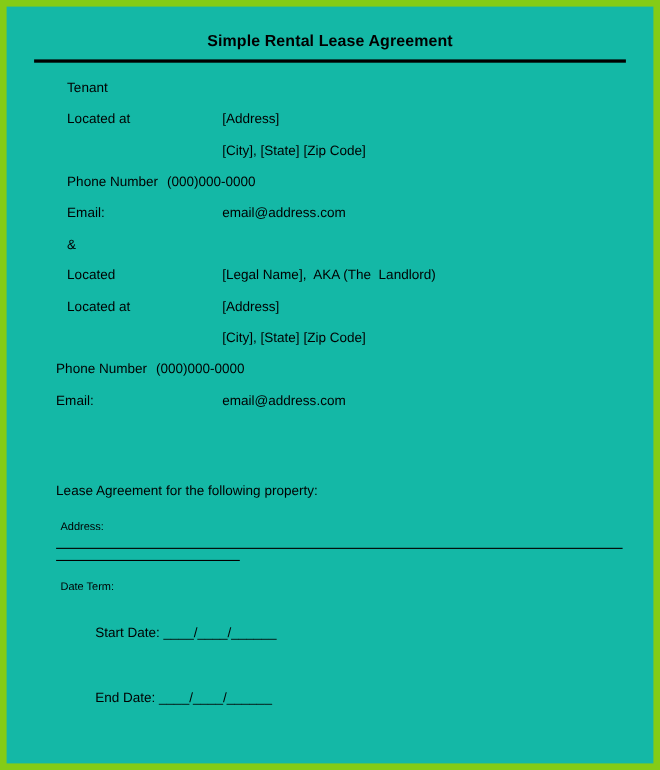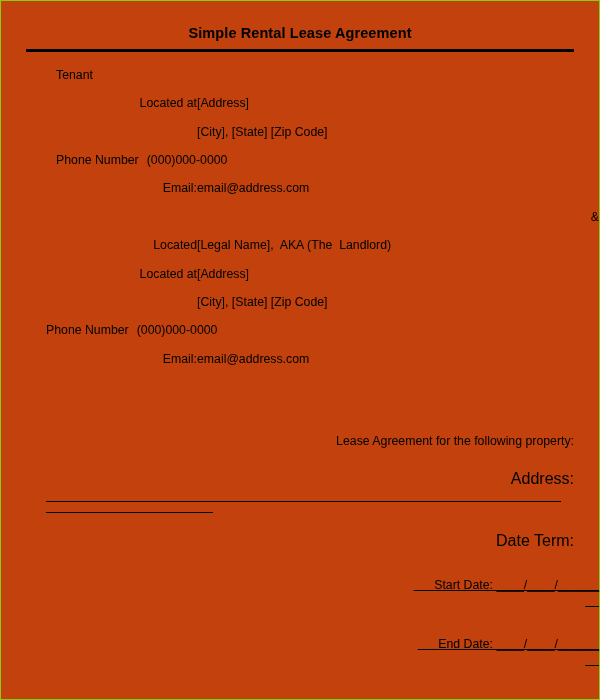--- a/index.html
+++ b/index.html
@@ -13,22 +13,22 @@
     font-family: "Liberation Sans", sans-serif;
     color: #000000;
     overflow: hidden;
   }
 
   .page {
     position: relative;
     box-sizing: border-box;
     width: 600px;
     height: 700px;
-    background: #c2410c;
-    border: 1px solid #84cc16;
+    background: #14b8a6;
+    border: 6px solid #84cc16;
     padding: 0;
   }
 
   
   .doc-title {
     text-align: center;
     font-size: 14.5px;
     font-weight: bold;
     letter-spacing: 0.1px;
     margin: 0;
@@ -39,21 +39,20 @@
     height: 0;
     border-top: 3px solid #000000;
     margin: 2px 25px 0 25px;
   }
 
   
   .body-area {
     padding-top: 16px;
     font-size: 12.3px;
     line-height: 1.25;
-    text-align: right;
   }
 
   .row {
     display: flex;
     align-items: baseline;
     margin-bottom: 13px;
   }
 
   
   .indent-a { padding-left: 55px; }   
@@ -90,47 +89,46 @@
     font-size: 12.3px;
     line-height: 1.5;
     margin: 0;
   }
   .spacer-lg { height: 34px; }
   .spacer-md { height: 18px; }
   .spacer-sm { height: 10px; }
 
   
   .field-line {
-    padding-left: 39px;
+    padding-left: 49px;
     padding-right: 25px;
-    font-size: 16px;
+    font-size: 10px;
     margin-bottom: 12px;
   }
   .address-rule {
     margin: 0 0 0 45px;
     width: 515px;
     height: 0;
     border-top: 1.6px solid #000000;
   }
   .zip-rule {
     margin: 0 0 0 45px;
     width: 167px;
     height: 0;
     border-top: 1.6px solid #000000;
   }
   .underline-run {
     white-space: pre;
     letter-spacing: -0.2px;
   }
   .date-line {
-    padding-left: 23px;
+    padding-left: 60px;
     font-size: 12.3px;
     margin-bottom: 13px;
     white-space: pre;
-    text-decoration: underline;
   }
 </style>
 </head>
 <body>
 
 <div class="page">
 
   <h1 class="doc-title">Simple Rental Lease Agreement</h1>
   <div class="title-rule"></div>
 

